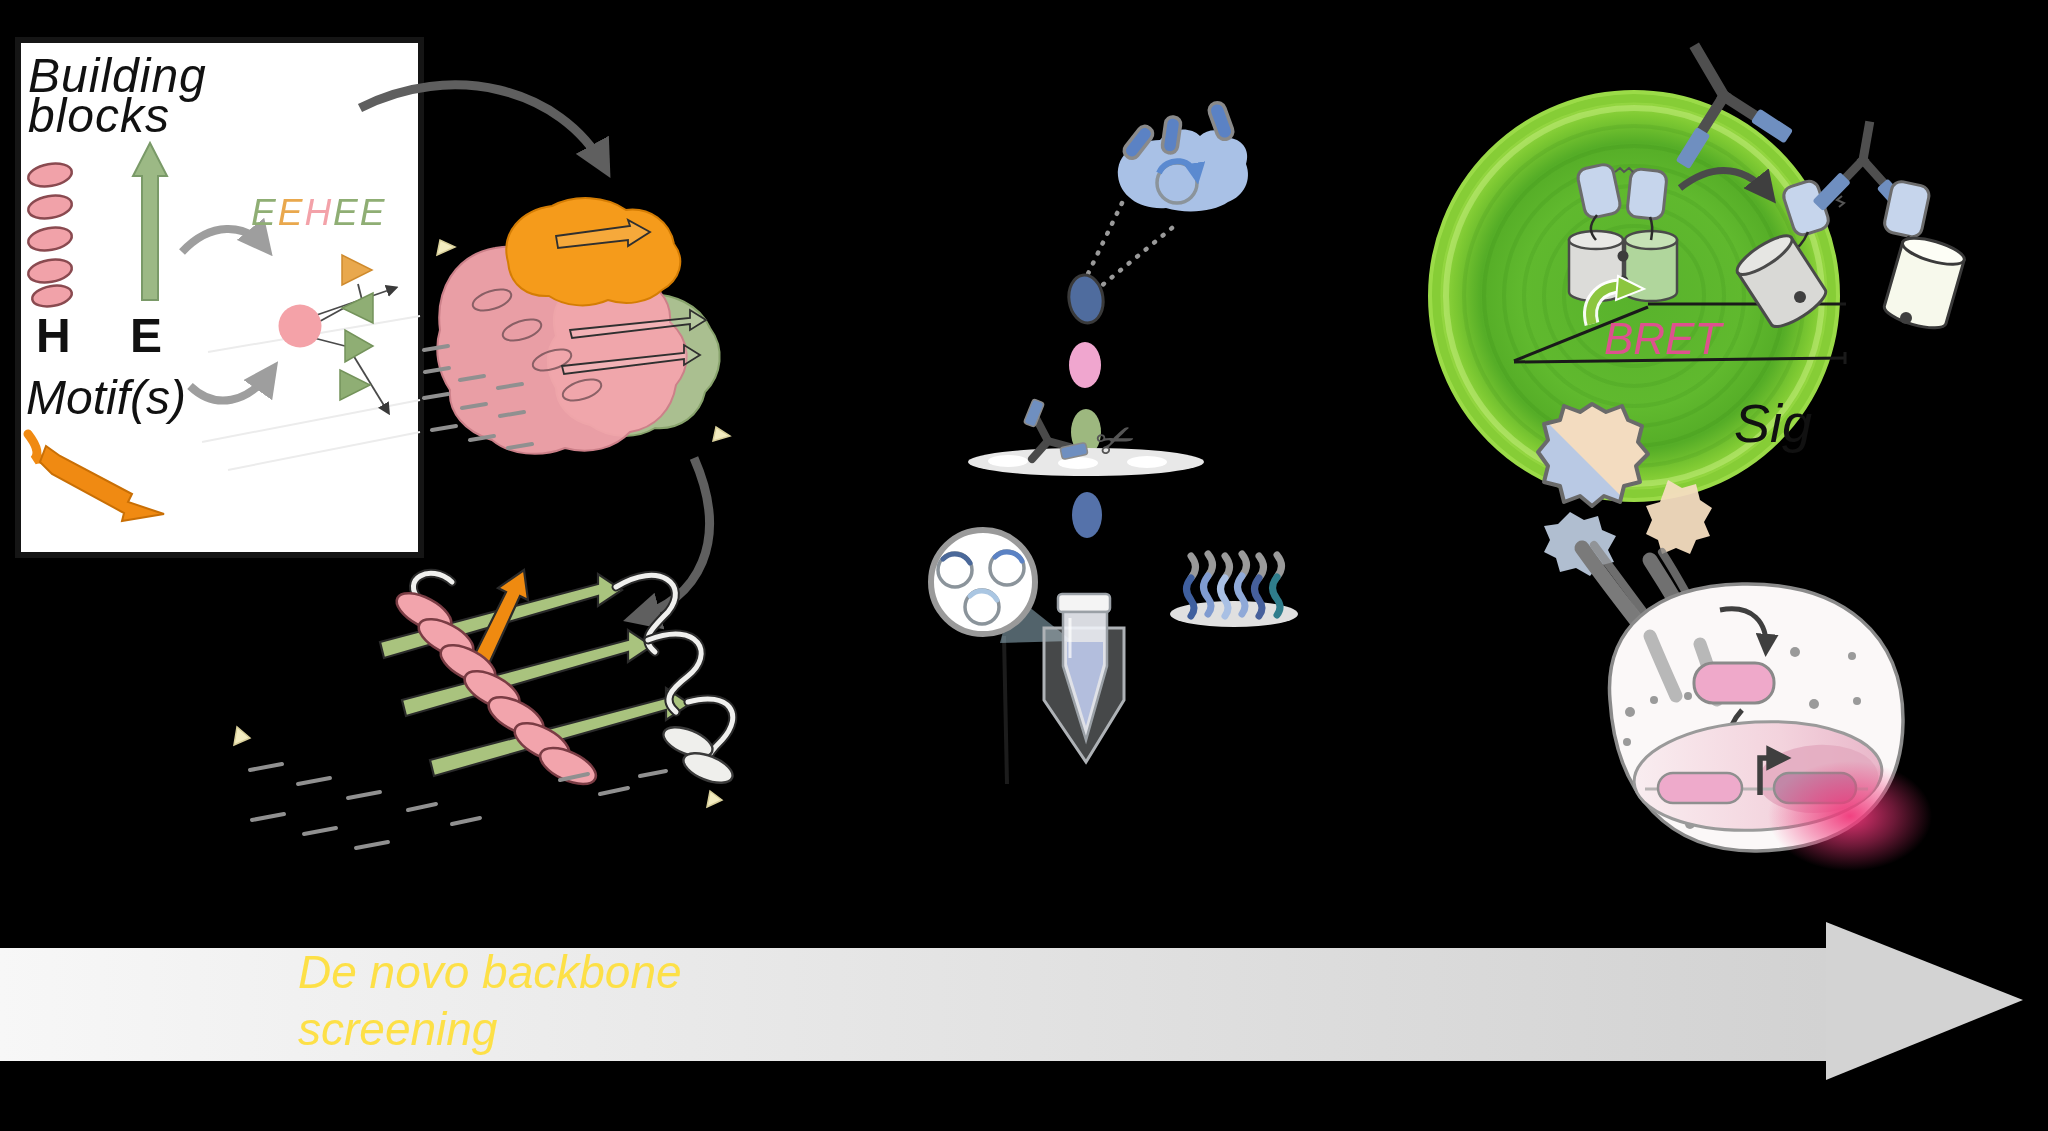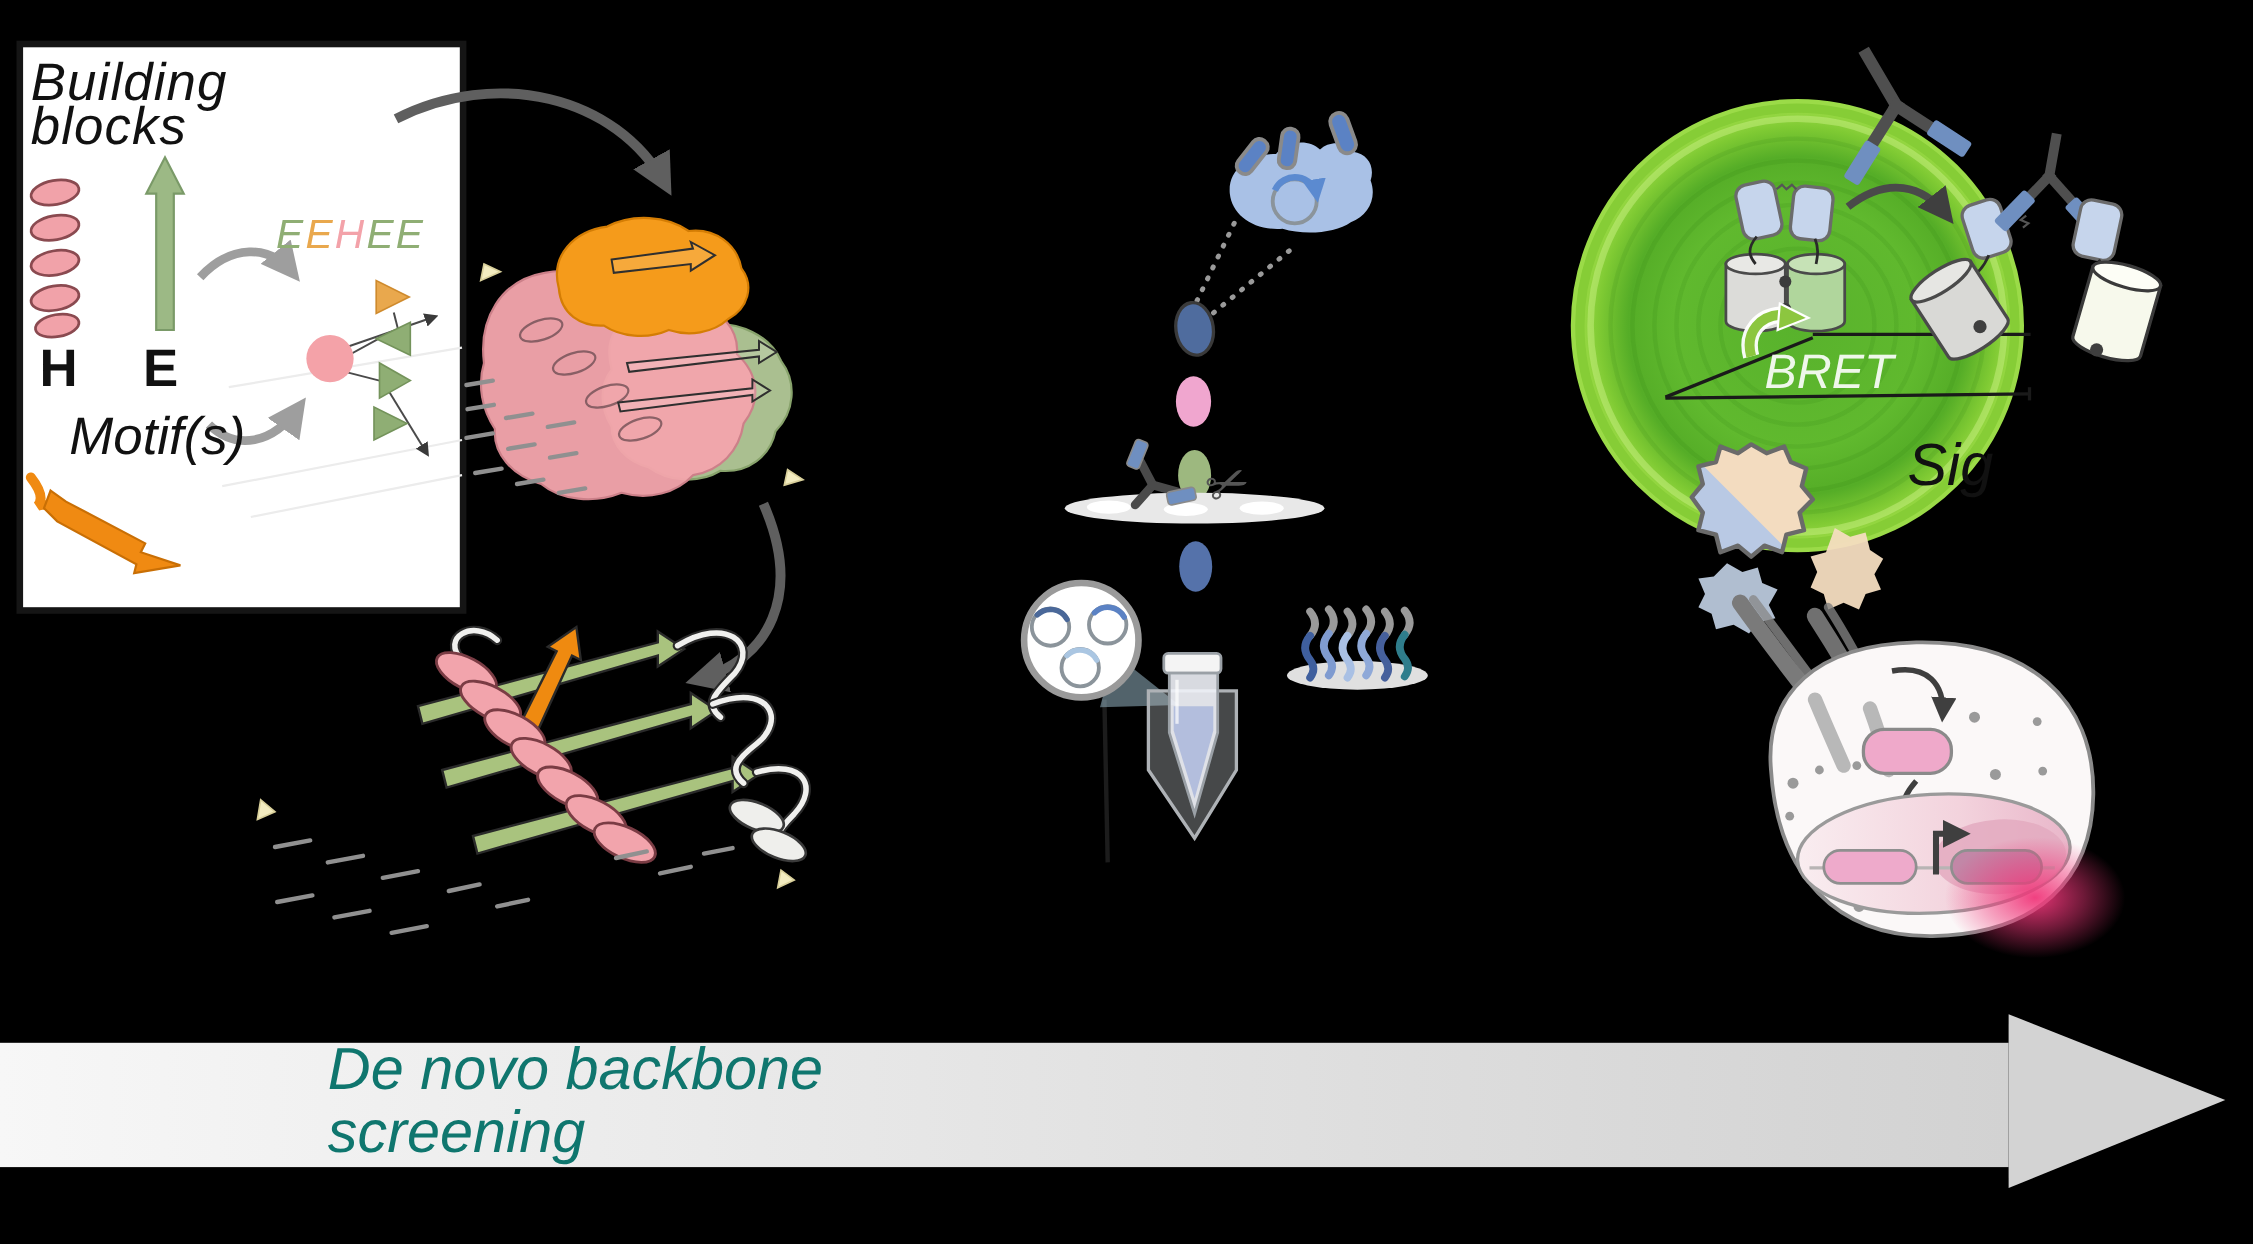--- a/index.html
+++ b/index.html
@@ -6,21 +6,21 @@
   #stage{position:relative;width:2048px;height:1131px;background:#000;overflow:hidden;
          font-family:"Liberation Sans",sans-serif;}
   #art{position:absolute;left:0;top:0;z-index:1;}
   .txt{position:absolute;z-index:2;color:#111;white-space:nowrap;}
   .panel-title{font-size:48px;font-style:italic;font-weight:500;letter-spacing:1px;text-align:center;}
   .letter{font-size:48px;font-weight:700;}
   .motif{font-size:48px;font-style:italic;font-weight:500;}
   .eehee{font-size:37px;font-style:italic;font-weight:500;letter-spacing:2px;}
   .bret{font-size:44px;font-style:italic;font-weight:500;opacity:.9;}
   .sig{font-size:54px;font-style:italic;font-weight:500;}
-  .stage-label{font-size:54px;line-height:57px;font-style:italic;font-weight:500;color:#0f766e;}
+  .stage-label{font-size:46px;line-height:57px;font-style:italic;font-weight:500;color:#fde047;}
 </style>
 </head>
 <body>
 
 <div id="stage">
 
 <svg id="art" width="2048" height="1131" viewBox="0 0 2048 1131">
 <defs>
   <radialGradient id="gGlow" cx="50%" cy="50%" r="50%">
     <stop offset="0%" stop-color="#58b22c"></stop>
@@ -425,27 +425,27 @@
   <rect x="1774" y="773" width="82" height="30" rx="15" fill="#c287a7" stroke="#8f8f8f" stroke-width="2.5"></rect>
   <path d="M1760,795 L1760,758 L1784,758" fill="none" stroke="#3f3f3f" stroke-width="5.5" marker-end="url(#mChar)"></path>
   <ellipse cx="1850" cy="816" rx="82" ry="55" fill="url(#gPink)"></ellipse>
 </g>
 </svg>
 
 <div class="txt panel-title" style="left:28px;top:48px;">Building</div>
 <div class="txt panel-title" style="left:28px;top:88px;font-style:italic;">blocks</div>
 <div class="txt letter" style="left:36px;top:308px;">H</div>
 <div class="txt letter" style="left:130px;top:308px;">E</div>
-<div class="txt motif" style="left:26px;top:370px;margin-left:37px;">Motif(s)</div>
+<div class="txt motif" style="left:26px;top:370px;">Motif(s)</div>
 
 <div class="txt eehee" style="left:251px;top:192px;">
   <span style="color: rgb(143, 174, 116);">E</span><span style="color: rgb(233, 168, 77);">E</span><span style="color: rgb(243, 162, 169);">H</span><span style="color: rgb(143, 174, 116);">E</span><span style="color: rgb(143, 174, 116);">E</span>
 </div>
 
-<div class="txt bret" style="left: 1604px; top: 314px; color: #ffffff;">BRET</div>
+<div class="txt bret" style="left: 1604px; top: 314px; color: #ec4899;">BRET</div>
 <div class="txt sig" style="left:1734px;top:392px;">Sig</div>
 
 <div class="txt stage-label" style="left:298px;top:944px;">
   <div>De novo backbone</div>
   <div>screening</div>
 </div>
 
 </div>
 
 </body></html>

